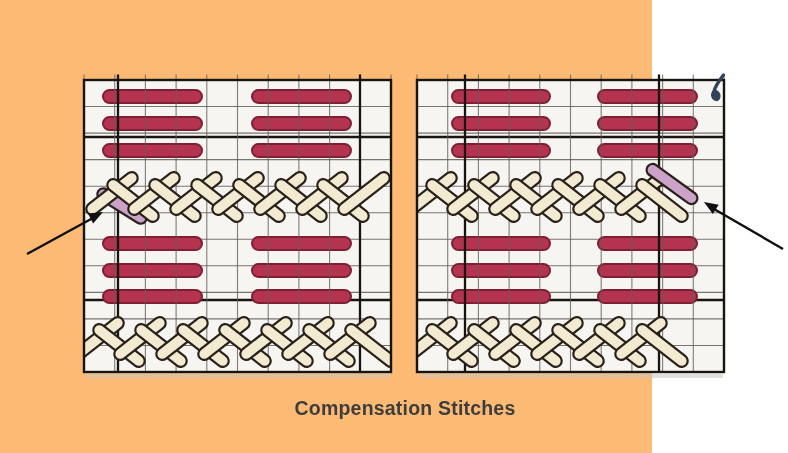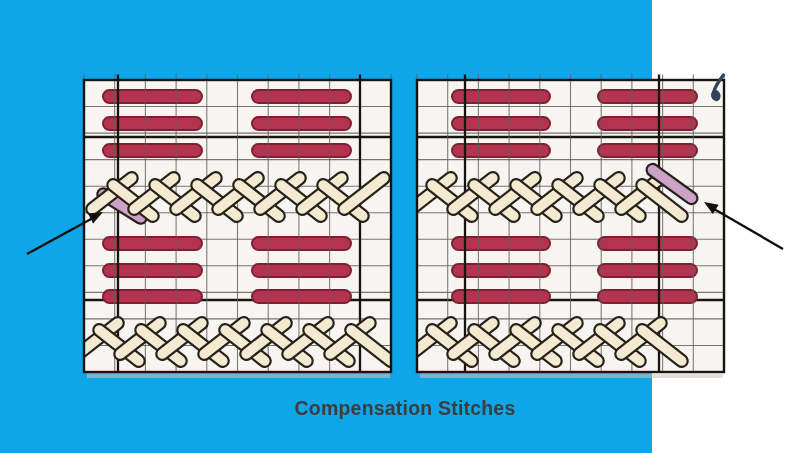--- a/index.html
+++ b/index.html
@@ -5,21 +5,21 @@
   html, body {
     margin: 0; padding: 0;
     width: 788px; height: 453px;
     background: #ffffff;
     overflow: hidden;
     font-family: "Liberation Sans", sans-serif;
   }
   .stage {
     position: relative;
     width: 652px; height: 453px;
-    background: #0ea5e9;
+    background: #fdba74;
   }
   svg.diagram {
     position: absolute;
     left: 0; top: 0;
     display: block;
   }
   .caption {
     position: absolute;
     top: 397px; left: 0;
     width: 788px;

